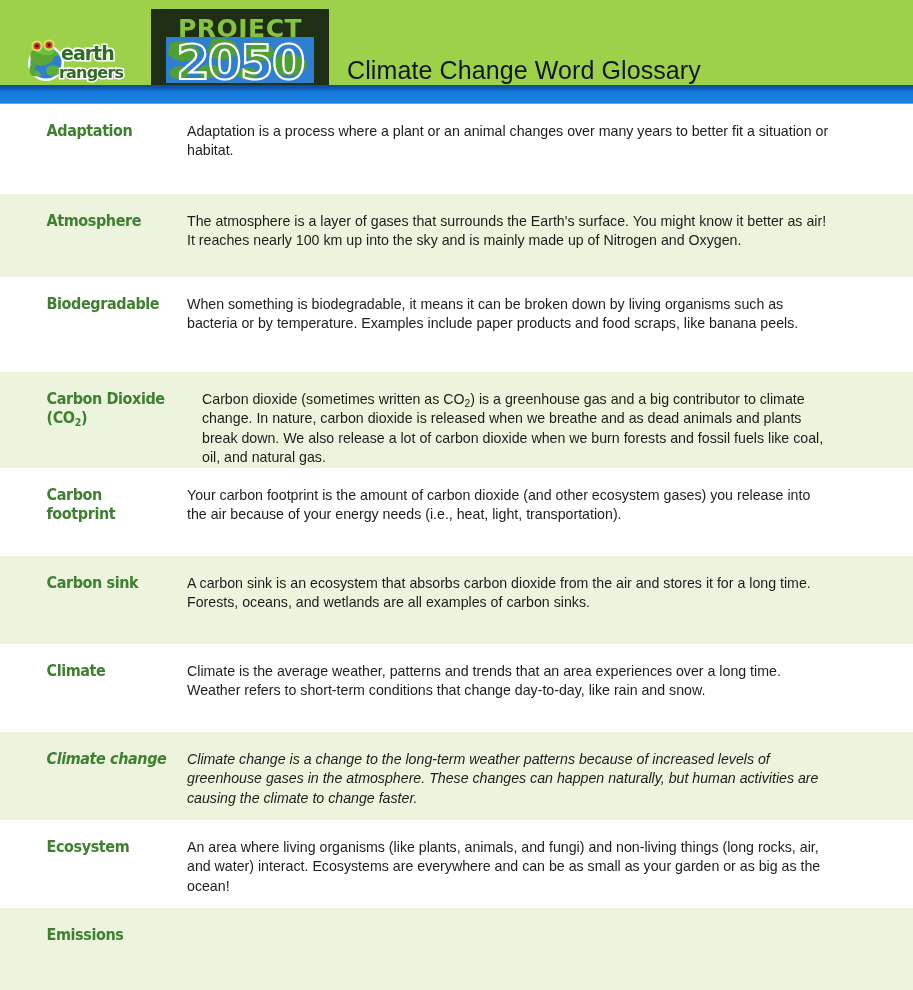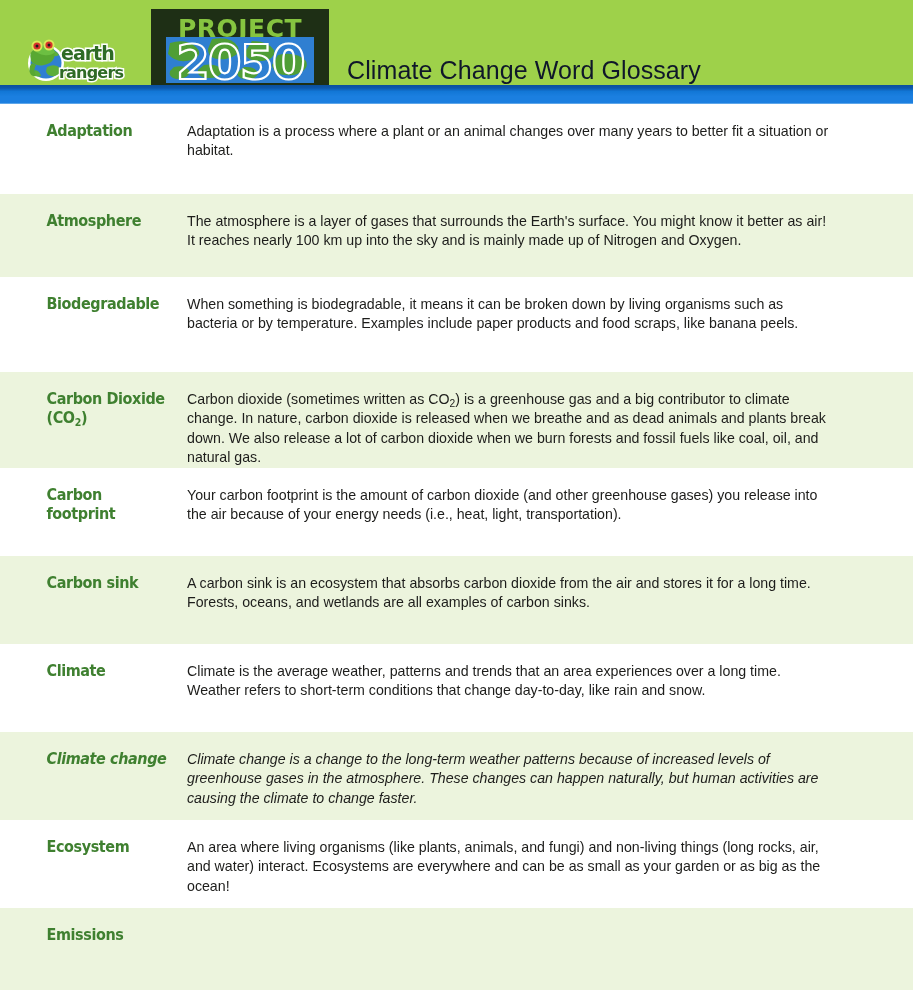--- a/index.html
+++ b/index.html
@@ -192,27 +192,27 @@
       <div class="definition">Adaptation is a process where a plant or an animal changes over many years to better fit a situation or habitat.</div>
     </div>
     <div class="row shade-1" style="min-height: 83px;">
       <div class="term">Atmosphere</div>
       <div class="definition">The atmosphere is a layer of gases that surrounds the Earth's surface. You might know it better as air! It reaches nearly 100 km up into the sky and is mainly made up of Nitrogen and Oxygen.</div>
     </div>
     <div class="row shade-0" style="min-height: 95px;">
       <div class="term">Biodegradable</div>
       <div class="definition">When something is biodegradable, it means it can be broken down by living organisms such as bacteria or by temperature. Examples include paper products and food scraps, like banana peels.</div>
     </div>
-    <div class="row shade-1" style="min-height: 90px;">
+    <div class="row shade-1" style="min-height: 90px; gap: 15px;">
       <div class="term">Carbon Dioxide<br>(CO<sub>2</sub>)</div>
       <div class="definition">Carbon dioxide (sometimes written as CO<sub>2</sub>) is a greenhouse gas and a big contributor to climate change. In nature, carbon dioxide is released when we breathe and as dead animals and plants break down. We also release a lot of carbon dioxide when we burn forests and fossil fuels like coal, oil, and natural gas.</div>
     </div>
     <div class="row shade-0" style="min-height: 88px;">
       <div class="term">Carbon footprint</div>
-      <div class="definition">Your carbon footprint is the amount of carbon dioxide (and other greenhouse gases) you release into the air because of your energy needs (i.e., heat, light, transportation).</div>
+      <div class="definition">Your carbon footprint is the amount of carbon dioxide (and other ecosystem gases) you release into the air because of your energy needs (i.e., heat, light, transportation).</div>
     </div>
     <div class="row shade-1" style="min-height: 88px;">
       <div class="term">Carbon sink</div>
       <div class="definition">A carbon sink is an ecosystem that absorbs carbon dioxide from the air and stores it for a long time. Forests, oceans, and wetlands are all examples of carbon sinks.</div>
     </div>
     <div class="row shade-0" style="min-height: 88px;">
       <div class="term">Climate</div>
       <div class="definition">Climate is the average weather, patterns and trends that an area experiences over a long time. Weather refers to short-term conditions that change day-to-day, like rain and snow.</div>
     </div>
     <div class="row shade-1" style="min-height: 88px; font-style: italic;">

